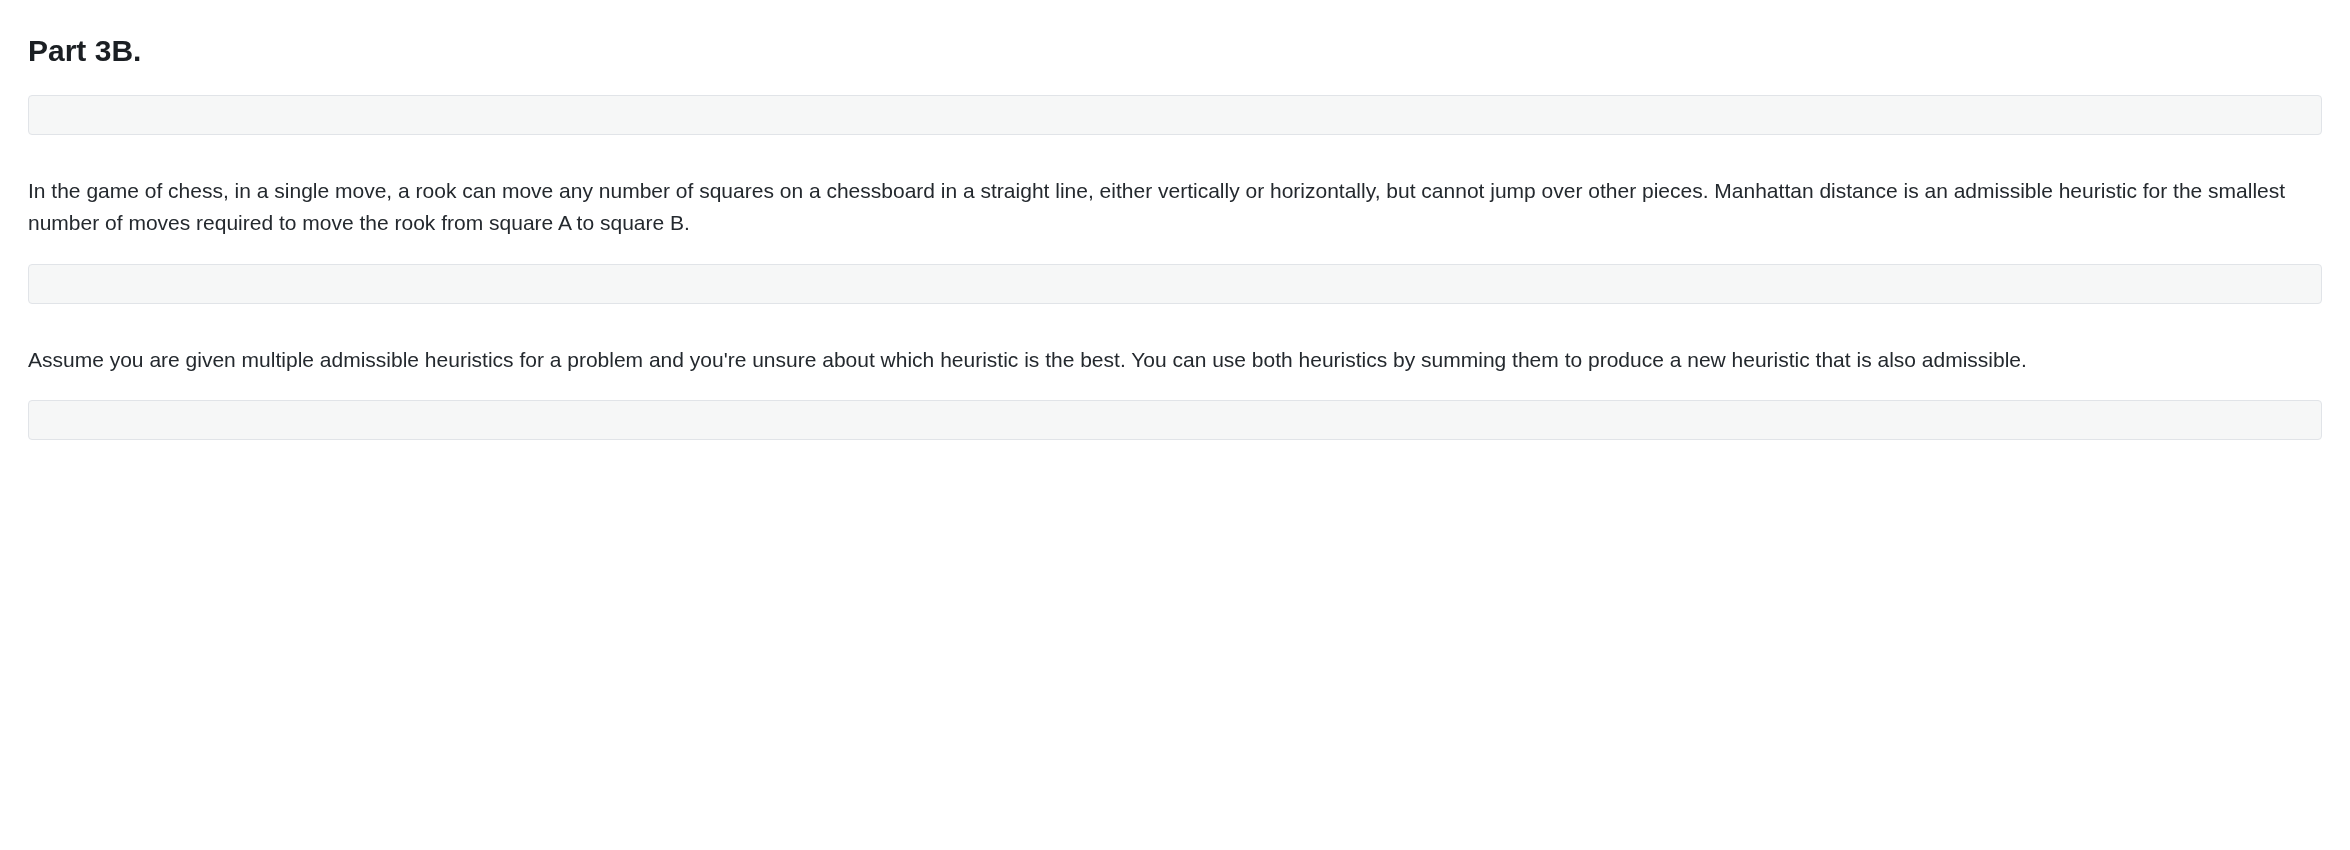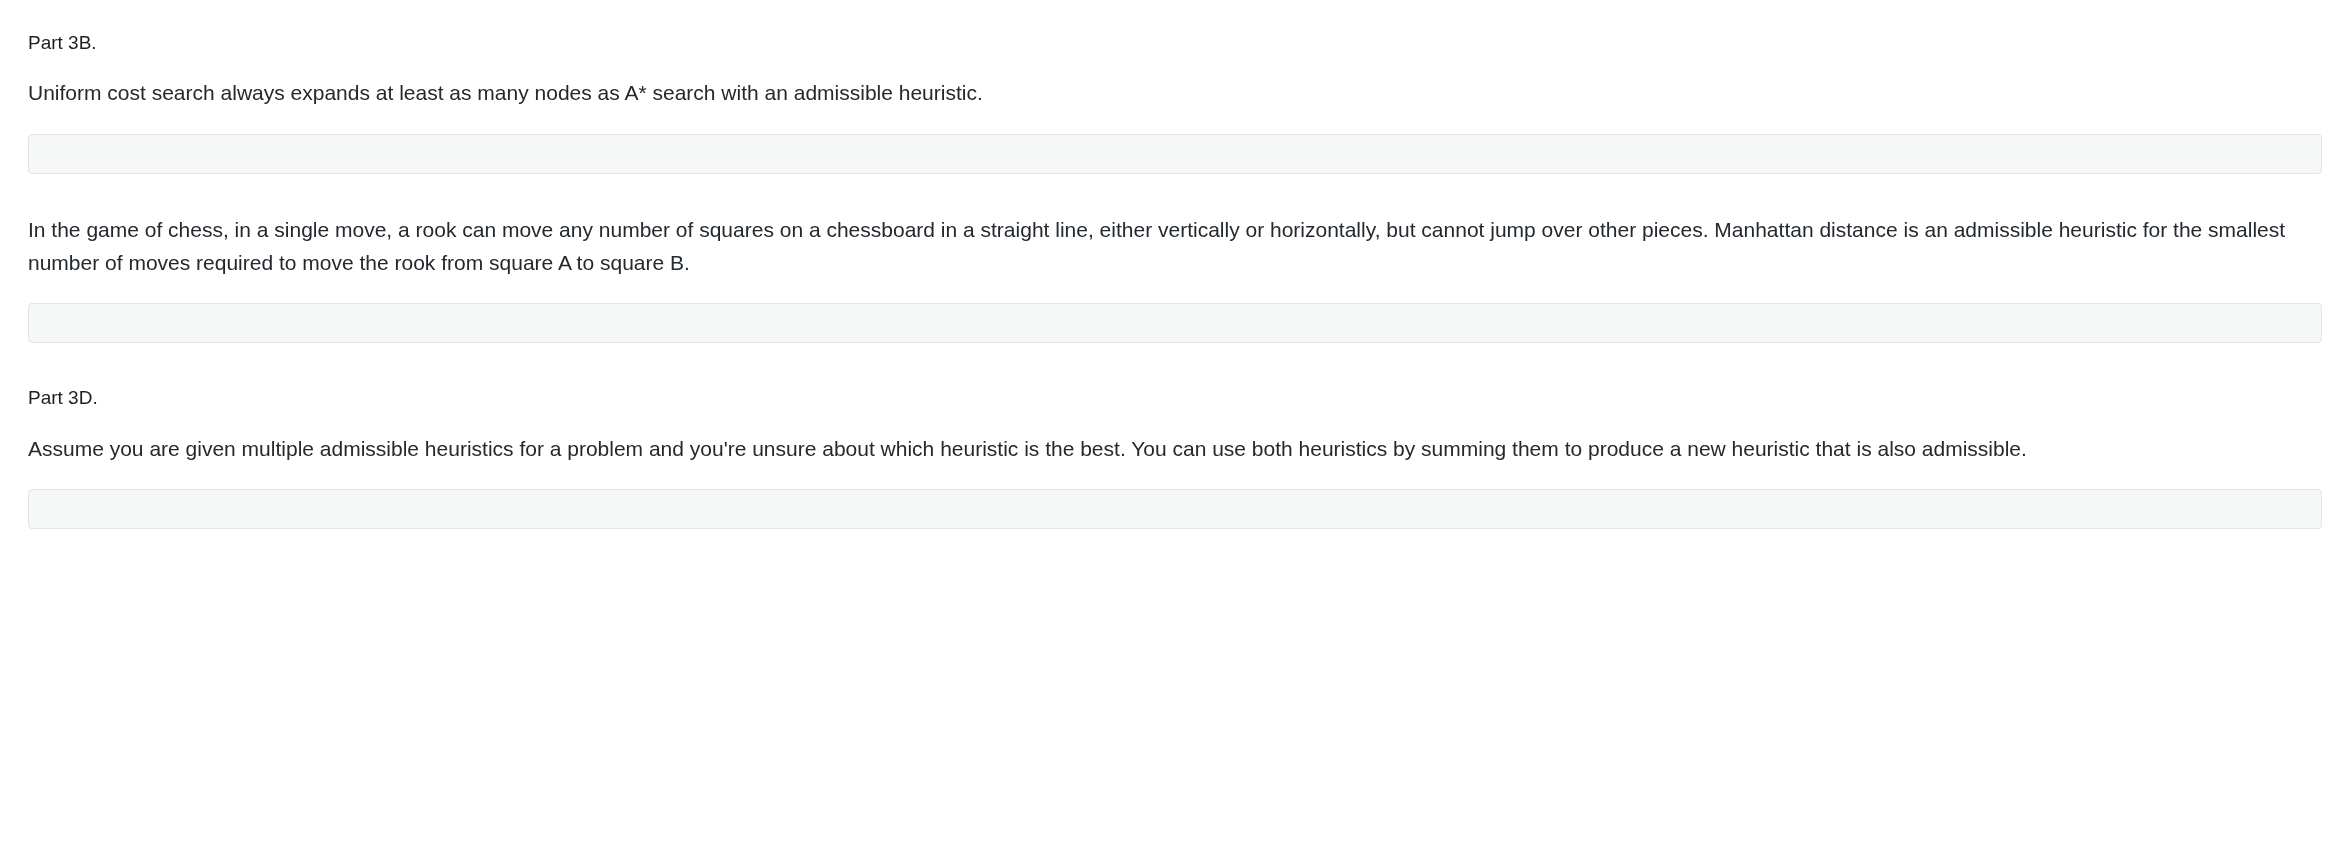--- a/index.html
+++ b/index.html
@@ -10,22 +10,22 @@
     body {
       font-family: -apple-system, BlinkMacSystemFont, "Segoe UI", Helvetica, Arial, sans-serif;
       background: #ffffff;
       color: #24292e;
       padding: 28px;
       width: 2350px;
       font-size: 21px;
       line-height: 1.55;
     }
     .part-heading {
-      font-size: 19px;
-      font-weight: 400;
+      font-size: 30px;
+      font-weight: 700;
       color: #1b1f23;
       margin-bottom: 20px;
       margin-top: 0;
     }
     .part-body {
       font-size: 21px;
       color: #24292e;
       margin-bottom: 24px;
       line-height: 1.55;
     }
@@ -39,26 +39,24 @@
     }
     .section {
       margin-bottom: 0;
     }
   </style>
 </head>
 <body>
 
 <div class="section">
   <h2 class="part-heading">Part 3B.</h2>
-  <p class="part-body">Uniform cost search always expands at least as many nodes as A* search with an admissible heuristic.</p>
   <div class="answer-box"></div>
 </div>
 
 <div class="section">
   <p class="part-body">In the game of chess, in a single move, a rook can move any number of squares on a chessboard in a straight line, either vertically or horizontally, but cannot jump over other pieces. Manhattan distance is an admissible heuristic for the smallest number of moves required to move the rook from square A to square B.</p>
   <div class="answer-box"></div>
 </div>
 
 <div class="section">
-  <h2 class="part-heading">Part 3D.</h2>
   <p class="part-body">Assume you are given multiple admissible heuristics for a problem and you're unsure about which heuristic is the best. You can use both heuristics by summing them to produce a new heuristic that is also admissible.</p>
   <div class="answer-box"></div>
 </div>
 
 </body></html>

